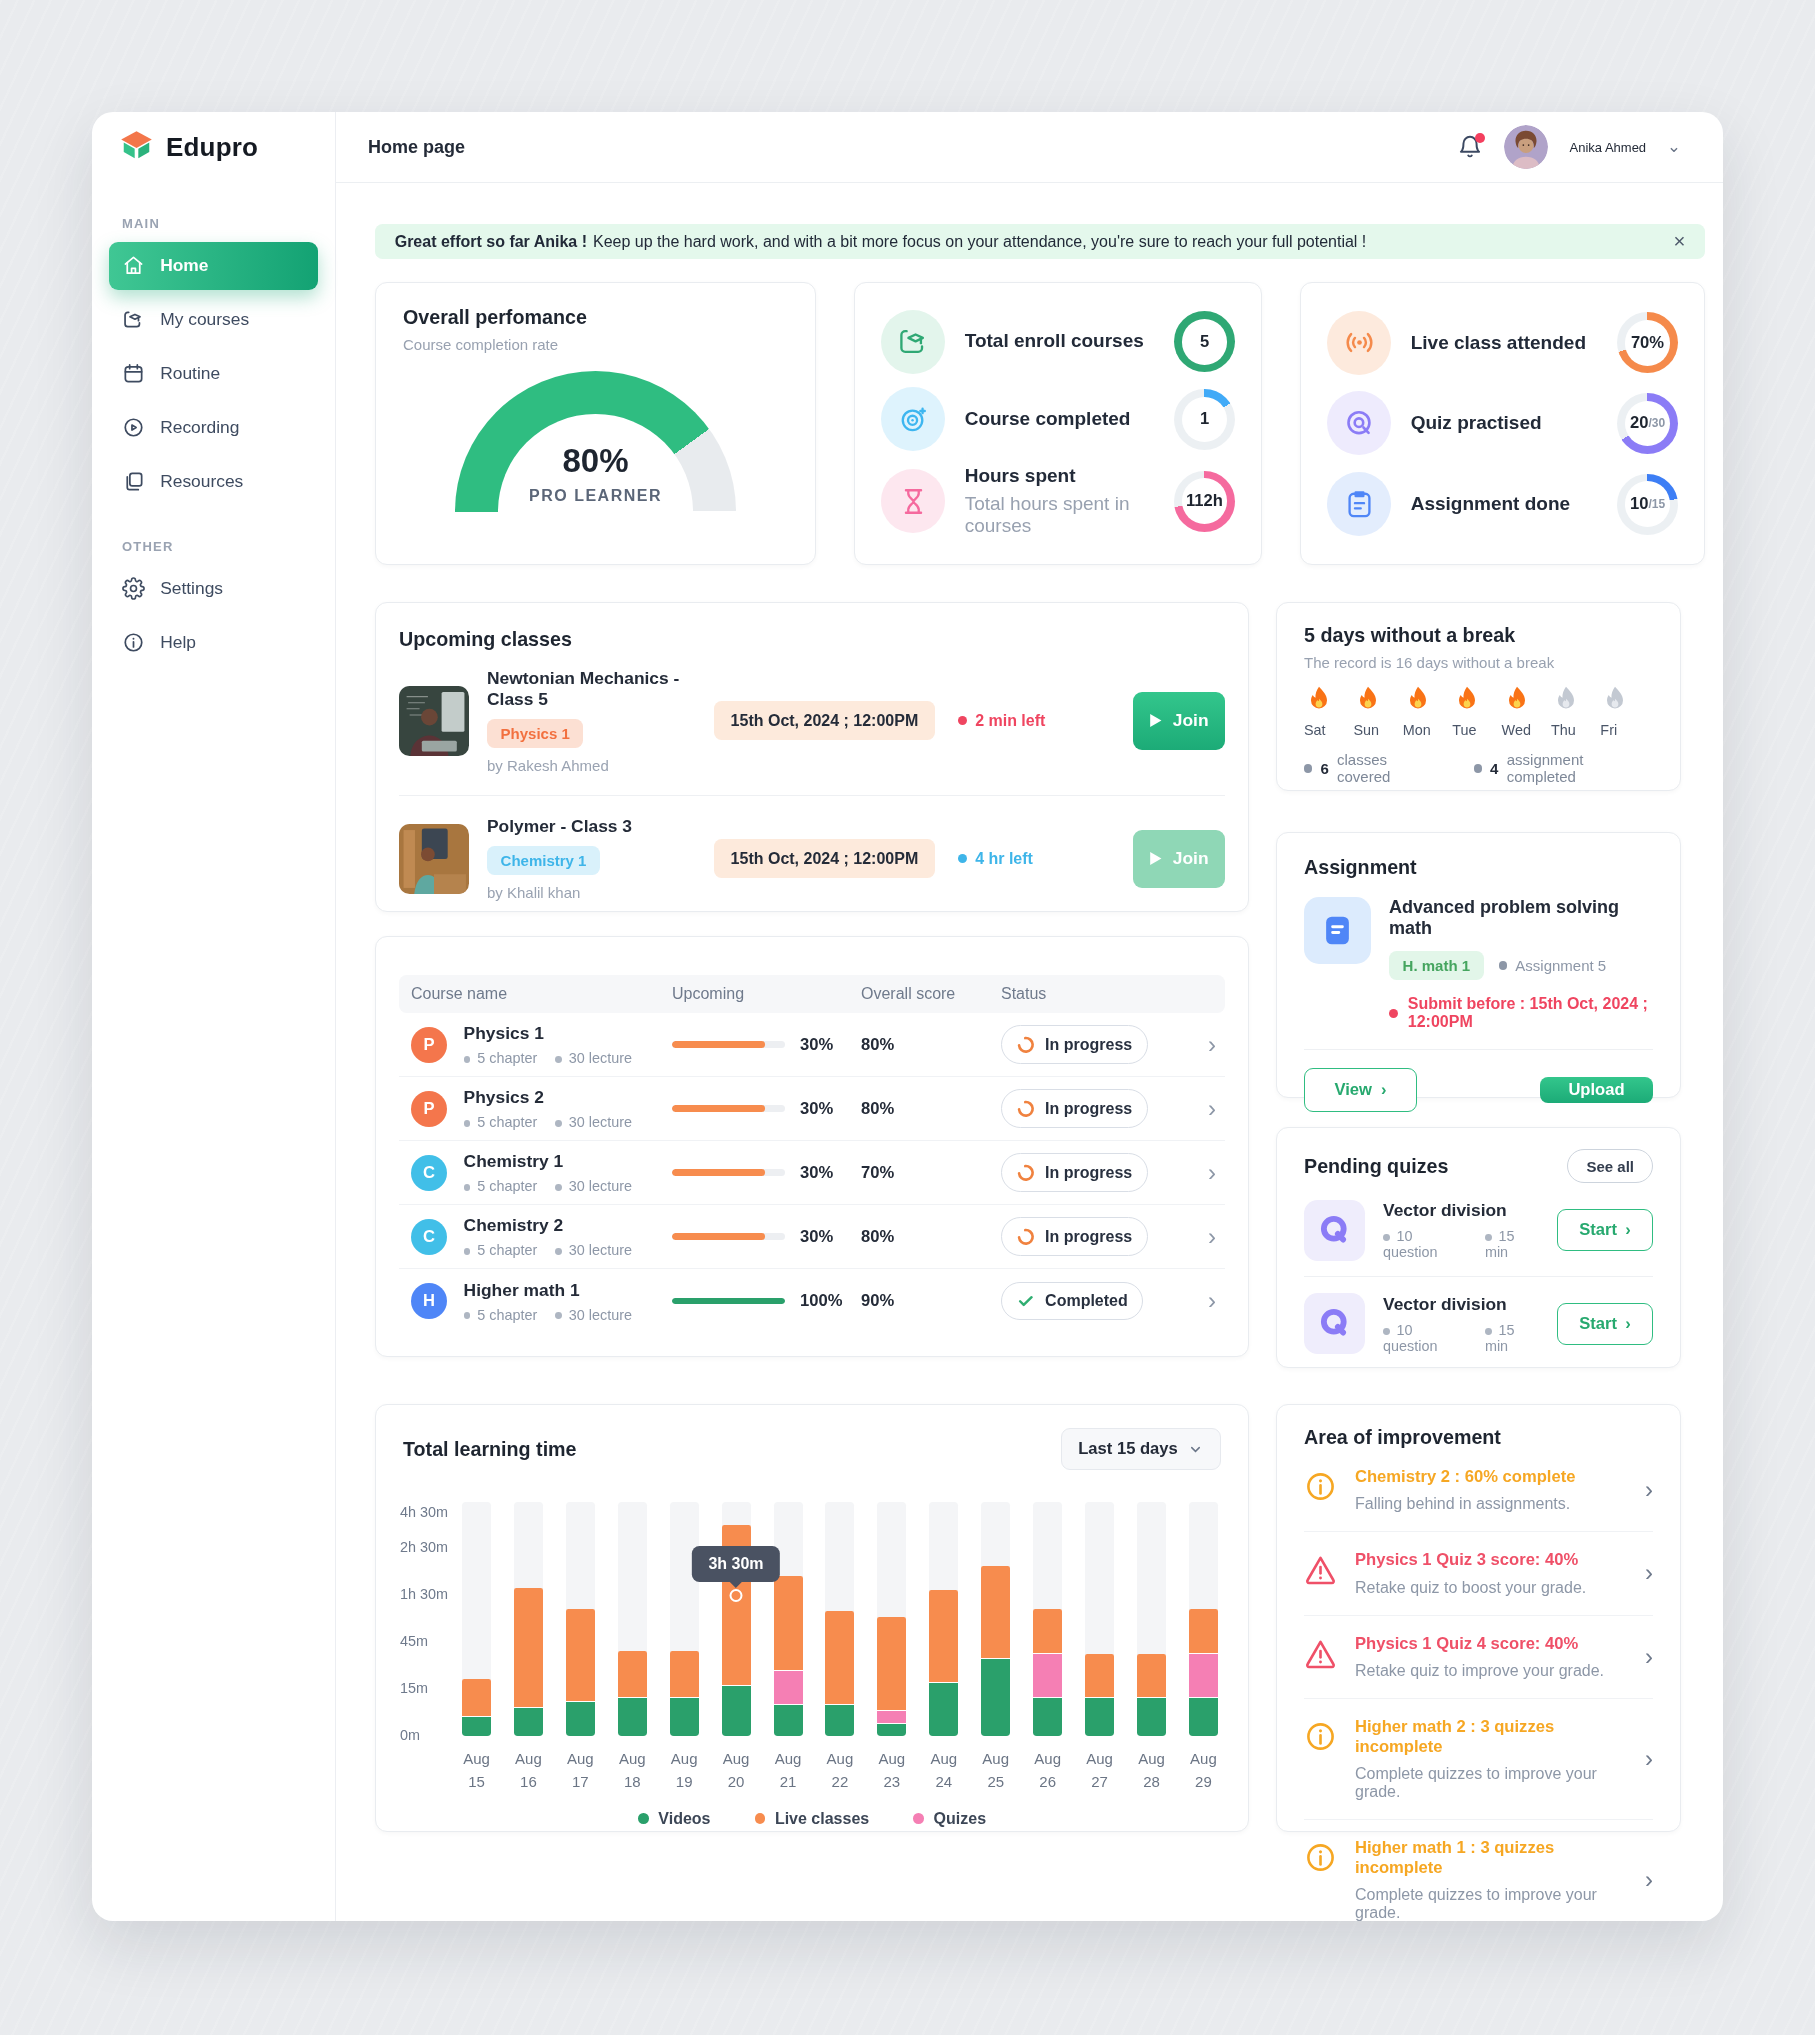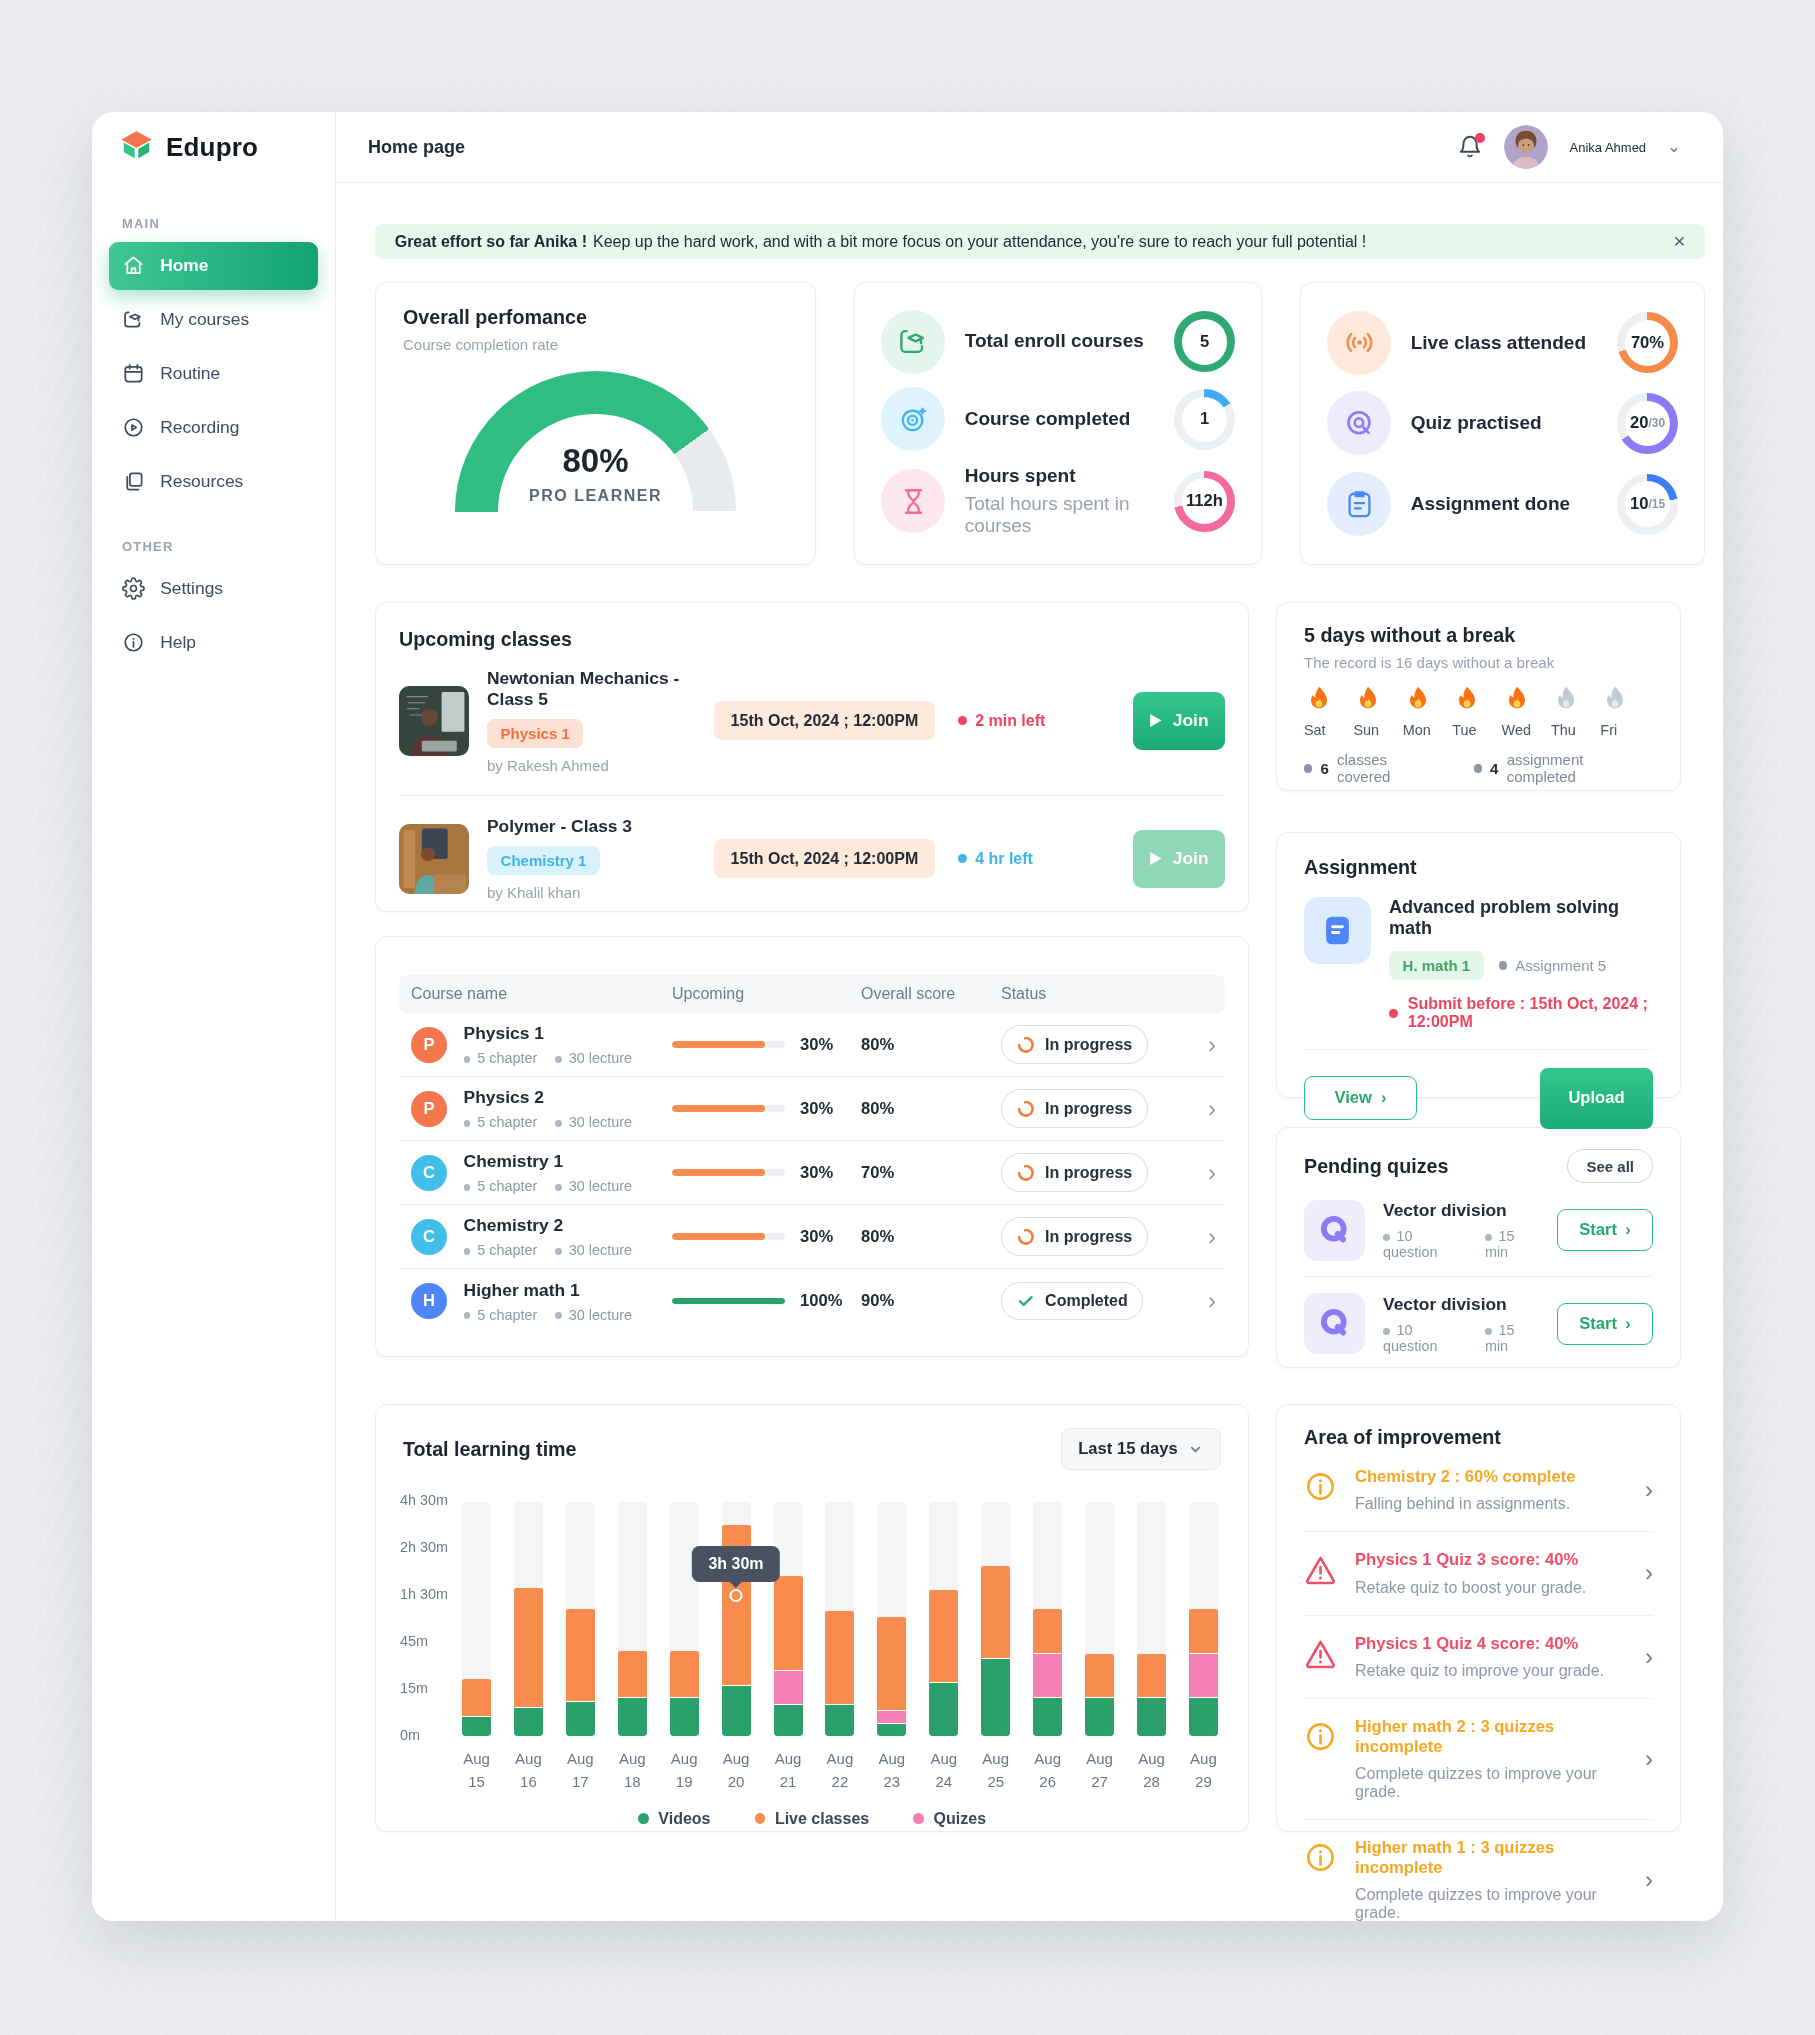--- a/index.html
+++ b/index.html
@@ -138,21 +138,21 @@
   .as-row{display:flex;gap:18px;margin-top:18px}
   .as-tile{width:67px;height:67px;border-radius:15px;background:#dcebfd;display:flex;align-items:center;justify-content:center;flex-shrink:0}
   .as-title{font-size:18px;font-weight:700}
   .as-meta{display:flex;align-items:center;gap:15px;margin-top:12px}
   .chip-g{background:#e2f6e9;color:#45a55f;padding:6px 13.6px;border-radius:7.6px;font-size:15px;font-weight:700}
   .as-m2{display:flex;align-items:center;gap:8.3px;font-size:15px;color:#8d97a7}
   .as-due{display:flex;align-items:center;gap:9.8px;margin:15px 0 0 85px;color:#ef4560;font-size:16px;font-weight:700}
   .as-div{height:0.8px;background:#eef0f3;margin:18px 0}
   .as-actions{display:flex;align-items:center}
   .btn-outline{display:flex;align-items:center;justify-content:center;gap:9px;width:113px;height:44px;border:1.2px solid #2fbd81;border-radius:9px;background:#fff;color:#27a96f;font-size:16.6px;font-weight:700;cursor:pointer}
-  .btn-solid{margin-left:auto;width:113px;height:61px;background:linear-gradient(180deg,#33c68c,#1cab77);border:none;border-radius:8px;color:#fff;font-size:16.6px;font-weight:700;cursor:pointer}
+  .btn-solid{margin-left:auto;width:113px;height:26px;background:linear-gradient(180deg,#33c68c,#1cab77);border:none;border-radius:8px;color:#fff;font-size:16.6px;font-weight:700;cursor:pointer}
 
   .quiz-card{height:241px;margin-top:29px;padding:21px 27px}
   .quiz-head{display:flex;align-items:center}
   .see-all{margin-left:auto;border:1.2px solid #cdd4dd;border-radius:756px;background:#fff;padding:7.6px 18px;font-size:15px;font-weight:600;color:#333d4e;cursor:pointer}
   .q-row{display:flex;align-items:center;gap:18px;margin-top:16.6px}
   .q-tile{width:61px;height:61px;border-radius:13.6px;background:#efedfc;display:flex;align-items:center;justify-content:center;flex-shrink:0}
   .q-name{font-size:17.4px;font-weight:700}
   .q-meta{display:flex;gap:18px;margin-top:6.8px;font-size:14.4px;color:#8d97a7;align-items:center}
   .start-btn{margin-left:auto;display:flex;align-items:center;justify-content:center;gap:8.3px;width:100px;height:42px;border:1.2px solid #2fbd81;border-radius:9px;background:#fff;color:#27a96f;font-size:16.6px;font-weight:700;cursor:pointer}
   .q-div{height:0.8px;background:#eef0f3;margin:15px 0}
@@ -602,21 +602,21 @@
                     <path d="M6 9l6 6 6-6"></path>
                   </svg>
               </div>
             </div>
             <div class="plot" id="plot">
                 <span class="ylab" style="bottom:-6.8px">0m</span>
                 <span class="ylab" style="bottom:40px">15m</span>
                 <span class="ylab" style="bottom:87px">45m</span>
                 <span class="ylab" style="bottom:134px">1h 30m</span>
                 <span class="ylab" style="bottom:181px">2h 30m</span>
-                <span class="ylab" style="bottom:228px">4h 30m</span>
+                <span class="ylab" style="bottom:216px">4h 30m</span>
                 <div class="tracks">
                   <div class="track">
                     <span class="seg top gap" style="height:38px;background:#f78c4e"></span>
                     <span class="seg" style="height:19px;background:#2aa06b"></span>
                   </div>
                   <div class="track">
                     <span class="seg top gap" style="height:120px;background:#f78c4e"></span>
                     <span class="seg" style="height:28px;background:#2aa06b"></span>
                   </div>
                   <div class="track">

